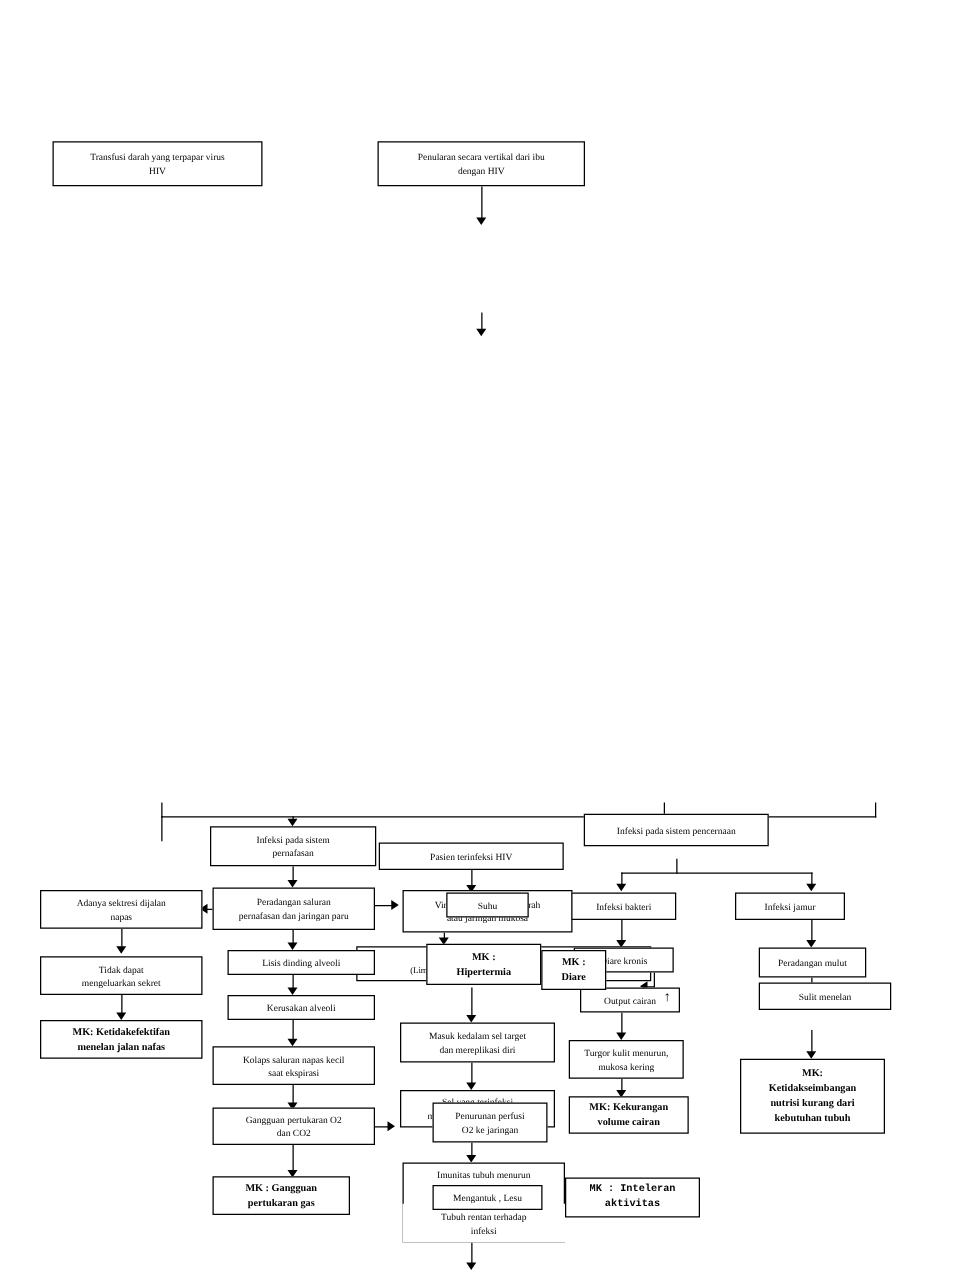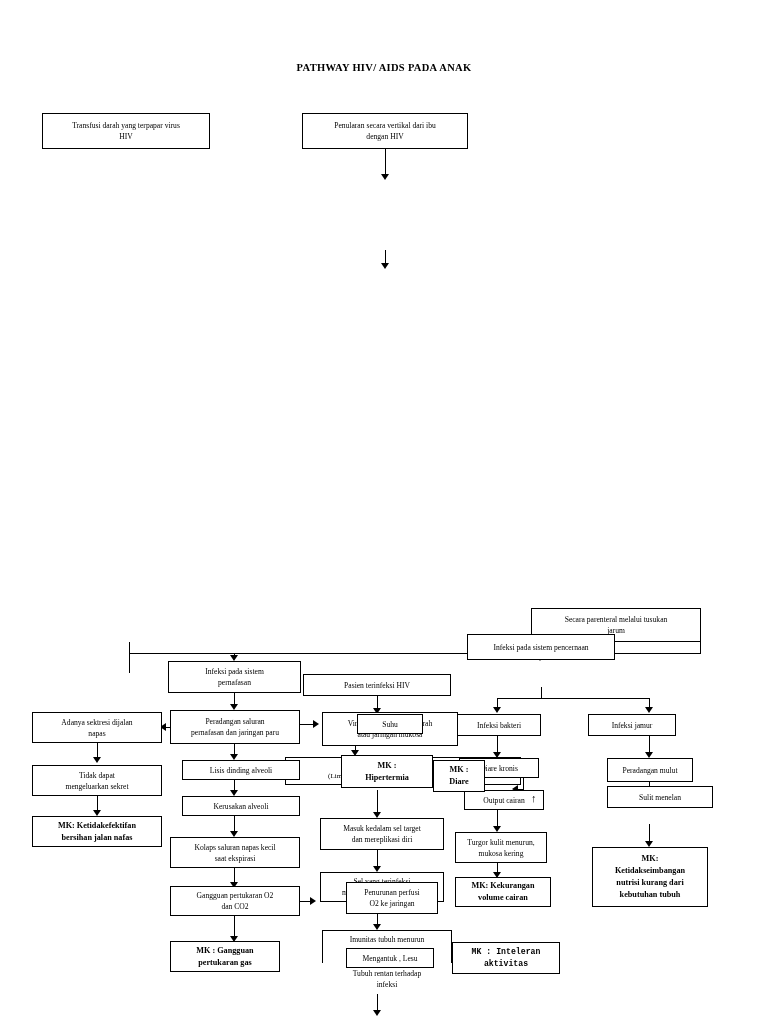--- a/index.html
+++ b/index.html
@@ -95,42 +95,37 @@
     z-index: 7;
   }
   .overlap { z-index: 9; margin-left: 34px; }
   .under { z-index: 4; }
 </style>
 </head>
 <body>
 
 <div id="page">
 
-  <div class="title">PATHWAY HIV/ AIDS PADA ANAK</div>
 
   <div class="box thick" style="left:42px; top:113px; width:168px; height:36px;">
     <span class="txt">Transfusi darah yang terpapar virus
 HIV</span>
   </div>
 
   <div class="box thick" style="left:302px; top:113px; width:166px; height:36px;">
     <span class="txt">Penularan secara vertikal dari ibu
 dengan HIV</span>
   </div>
 
   <div class="ln v" style="left:385px; top:149px; height:26px;"></div>
   <div class="arrow-d" style="left:381px; top:174px;"></div>
 
   <div class="ln v" style="left:385px; top:250px; height:14px;"></div>
   <div class="arrow-d" style="left:381px; top:263px;"></div>
 
-  <div class="box" style="left:531px; top:608px; width:170px; height:34px;">
-    <span class="txt">Secara parenteral melalui tusukan
-jarum</span>
-  </div>
 
   <div class="ln v" style="left:700px; top:642px; height:12px;"></div>
   <div class="ln h" style="left:129px; top:653px; width:572px;"></div>
   <div class="ln v" style="left:129px; top:642px; height:12px;"></div>
   <div class="ln v" style="left:531px; top:642px; height:12px;"></div>
 
   <div class="ln v" style="left:234px; top:653px; height:5px;"></div>
   <div class="arrow-d" style="left:230px; top:655px;"></div>
   <div class="ln v" style="left:540px; top:653px; height:5px;"></div>
   <div class="arrow-d" style="left:536px; top:655px;"></div>
@@ -139,21 +134,21 @@
 
   <div class="box" style="left:168px; top:661px; width:133px; height:32px;">
     <span class="txt">Infeksi pada sistem
 pernafasan</span>
   </div>
 
   <div class="box" style="left:303px; top:674px; width:148px; height:22px;">
     <span class="txt">Pasien terinfeksi HIV</span>
   </div>
 
-  <div class="box" style="left:467px; top:634px; width:148px; height:26px;">
+  <div class="box" style="left:467px; top:651px; width:148px; height:26px;">
     <span class="txt">Infeksi pada sistem pencernaan</span>
   </div>
 
   <div class="ln v" style="left:234px; top:693px; height:13px;"></div>
   <div class="arrow-d" style="left:230px; top:704px;"></div>
 
   <div class="ln v" style="left:377px; top:696px; height:14px;"></div>
   <div class="arrow-d" style="left:373px; top:708px;"></div>
 
   <div class="ln v" style="left:541px; top:687px; height:12px;"></div>
@@ -172,21 +167,21 @@
 
   <div class="box thick" style="left:32px; top:765px; width:130px; height:31px;">
     <span class="txt">Tidak dapat
 mengeluarkan sekret</span>
   </div>
   <div class="ln v" style="left:97px; top:796px; height:16px;"></div>
   <div class="arrow-d" style="left:93px; top:810px;"></div>
 
   <div class="box thick bold" style="left:32px; top:816px; width:130px; height:31px;">
     <span class="txt">MK: Ketidakefektifan
-bersihan jalan nafas</span>
+menelan jalan nafas</span>
   </div>
 
   <div class="ln h" style="left:162px; top:727px; width:9px;"></div>
   <div class="arrow-l" style="left:160px; top:723px;"></div>
 
   <div class="box thick" style="left:170px; top:710px; width:130px; height:34px;">
     <span class="txt">Peradangan saluran
 pernafasan dan jaringan paru</span>
   </div>
   <div class="ln v" style="left:234px; top:744px; height:12px;"></div>

